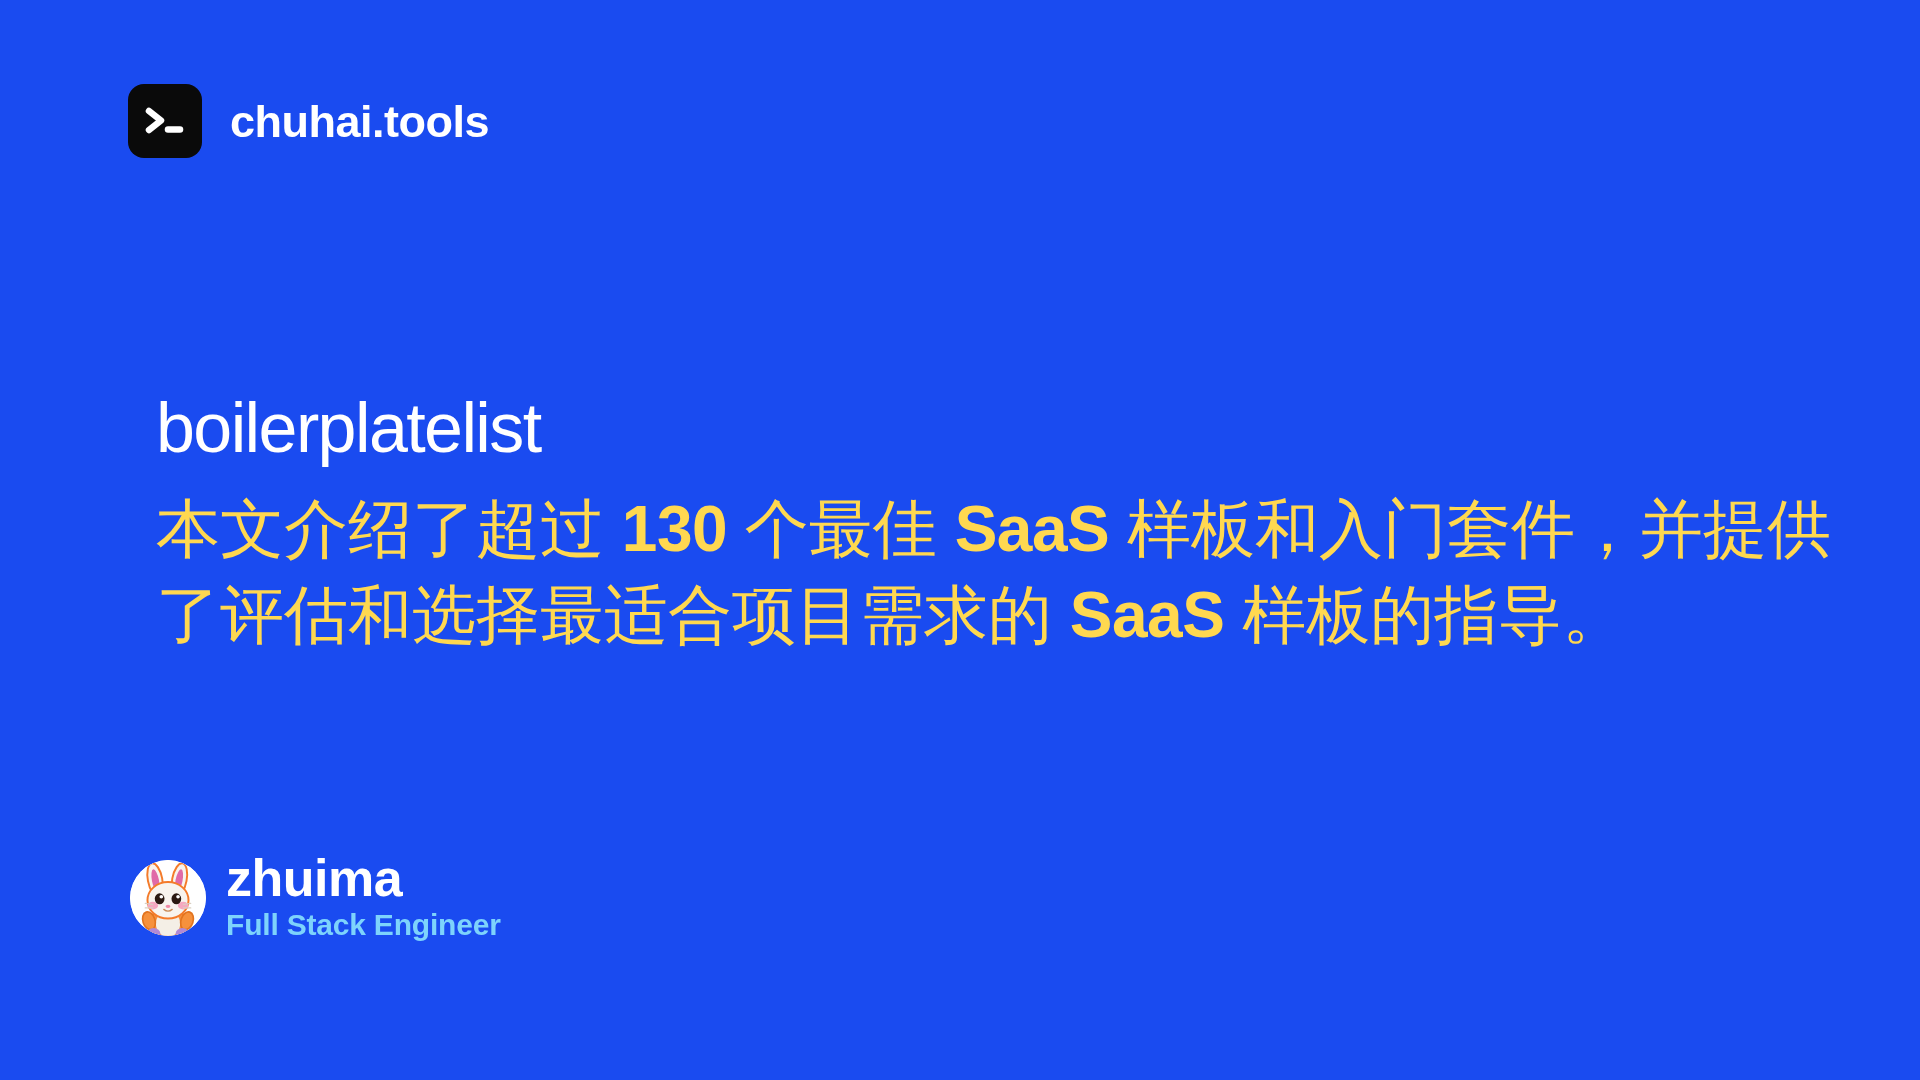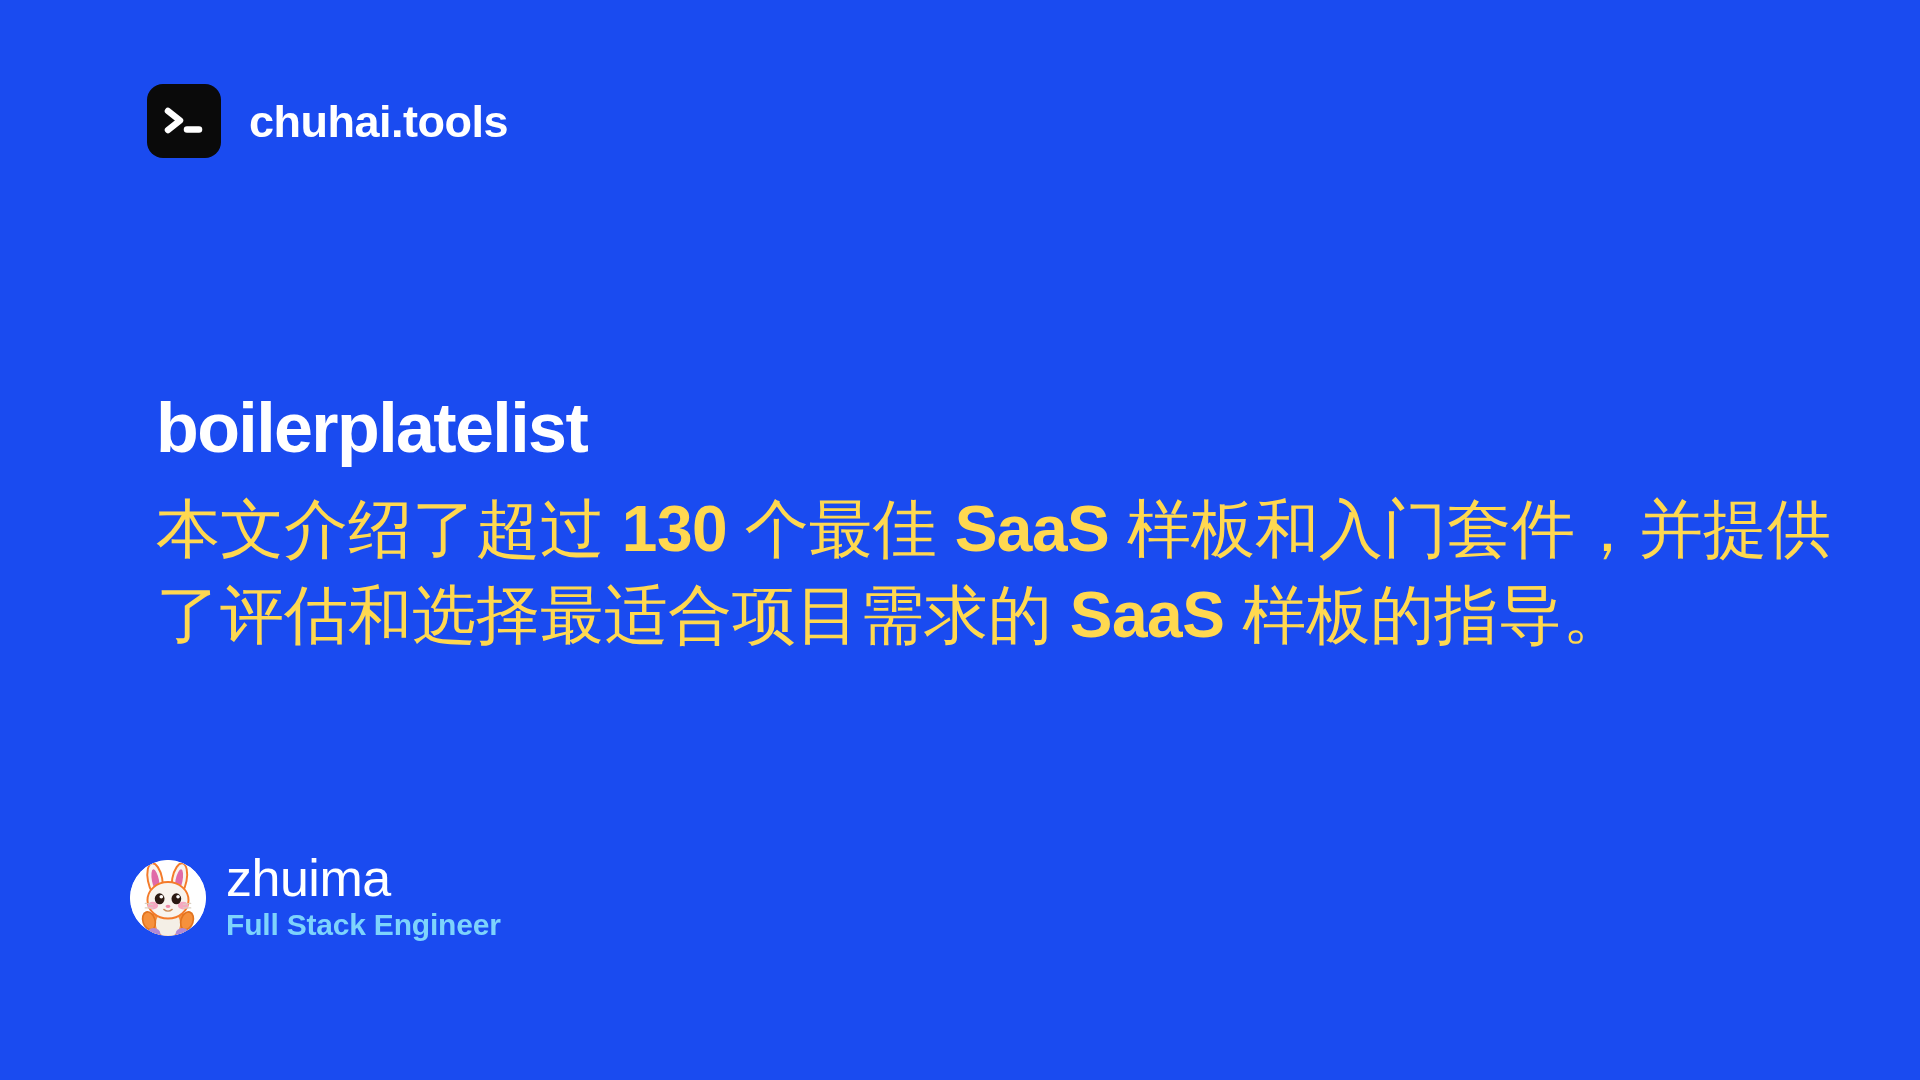--- a/index.html
+++ b/index.html
@@ -18,21 +18,21 @@
 
   .card {
     position:absolute;
     inset:0;
     background:#1a4bf0;
   }
 
   
   .brand {
     position:absolute;
-    left:147px;
+    left:128px;
     top:84px;
     display:flex;
     align-items:center;
     gap:28px;
   }
 
   .brand-logo {
     width:74px;
     height:74px;
     border-radius:16px;
@@ -58,21 +58,21 @@
   .main {
     position:absolute;
     left:156px;
     top:392px;
     right:40px;
   }
 
   .post-title {
     color:#ffffff;
     font-size:70px;
-    font-weight:700;
+    font-weight:400;
     letter-spacing:-1.6px;
     line-height:1.04;
     white-space:nowrap;
   }
 
   .post-desc {
     margin-top:22px;
     color:#ffd850;
     font-size:64px;
     font-weight:400;
@@ -111,21 +111,21 @@
   .author-meta {
     display:flex;
     flex-direction:column;
     justify-content:center;
     gap:0px;
   }
 
   .author-name {
     color:#ffffff;
     font-size:52px;
-    font-weight:400;
+    font-weight:700;
     line-height:1.02;
     letter-spacing:-0.5px;
     white-space:nowrap;
   }
 
   .author-role {
     color:#7dd3fc;
     font-size:30px;
     font-weight:800;
     line-height:1.3;

